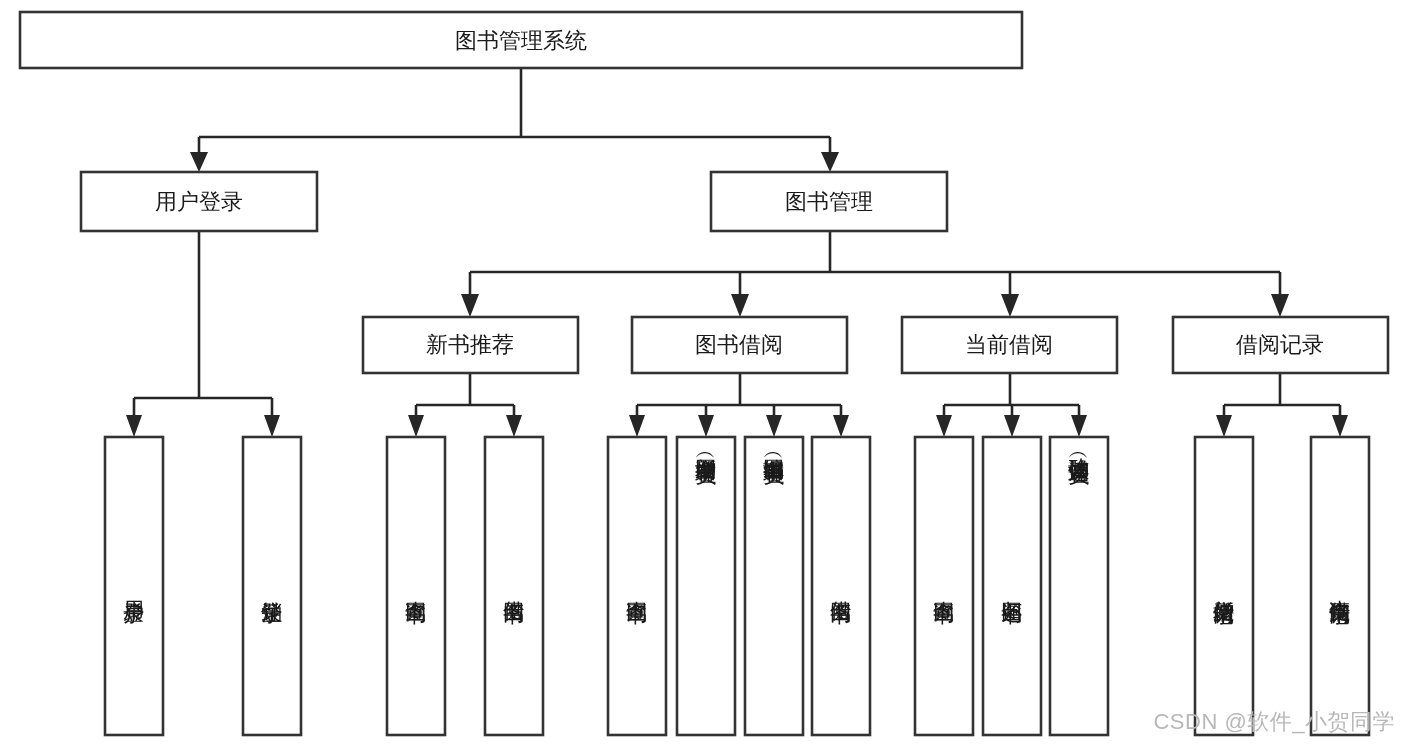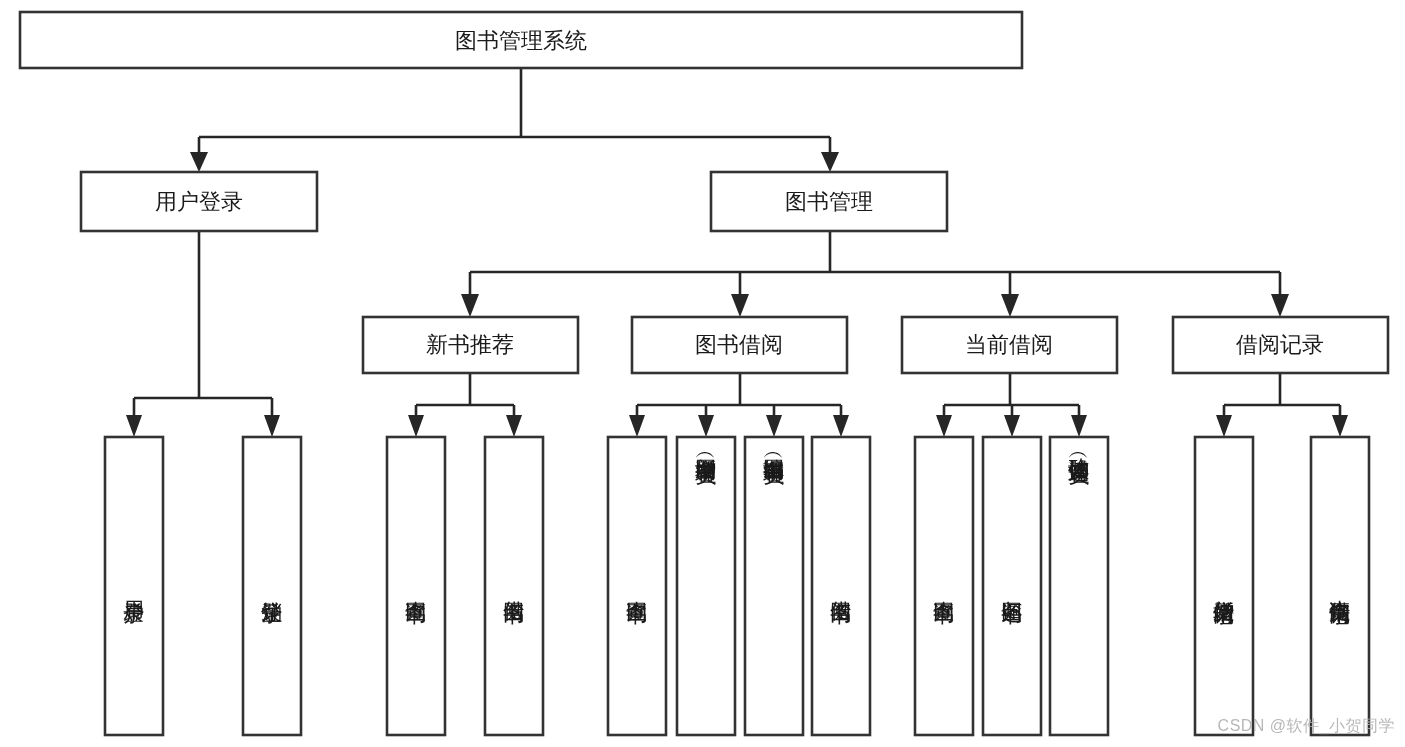--- a/index.html
+++ b/index.html
@@ -64,21 +64,21 @@
     color: #1a1a1a;
     letter-spacing: 1px;
     white-space: nowrap;
     text-align: center;
   }
   #watermark {
     position: absolute;
     right: 10px;
     bottom: 4px;
     font-family: "Liberation Sans", "DejaVu Sans", sans-serif;
-    font-size: 16px;
+    font-size: 22px;
     color: #b8b8b8;
     letter-spacing: 0.5px;
     white-space: nowrap;
     pointer-events: none;
   }
 </style>
 </head>
 <body>
 
 <div id="diagram-root">

